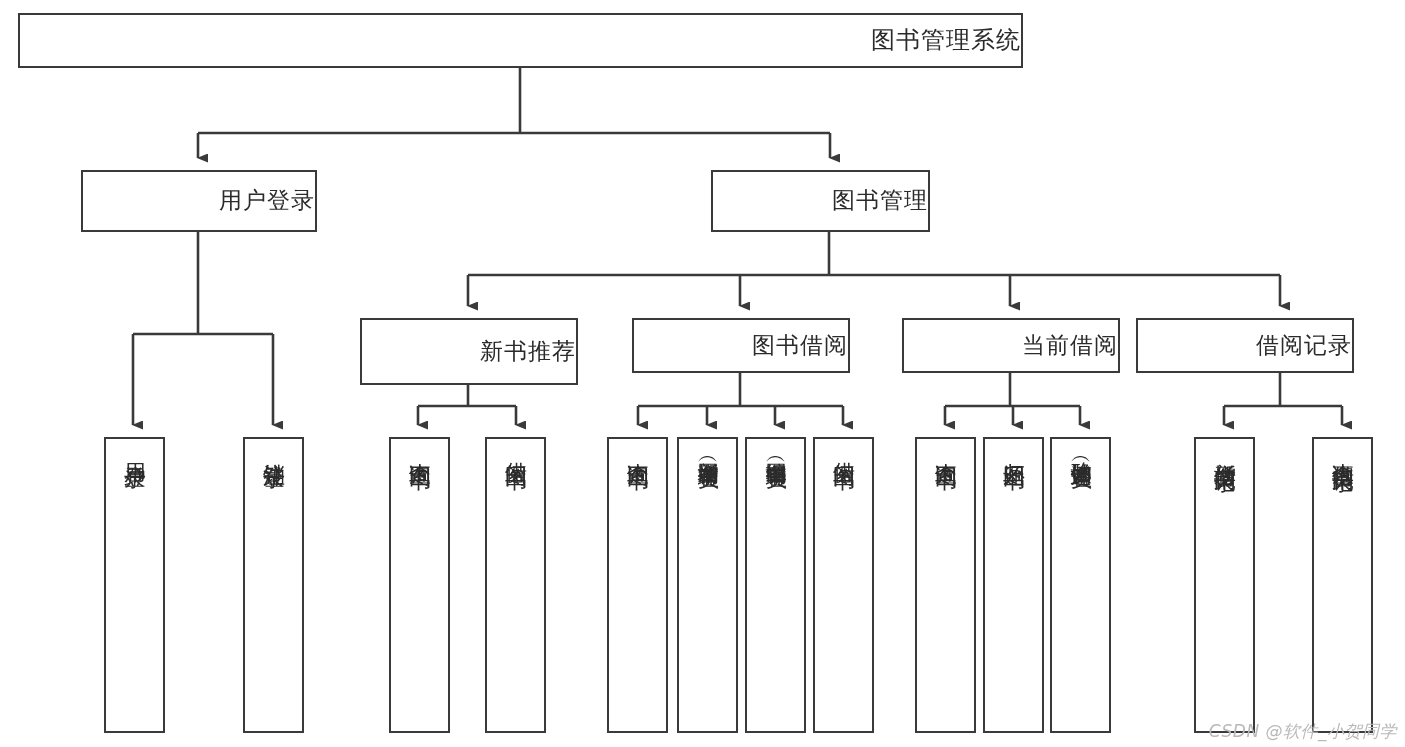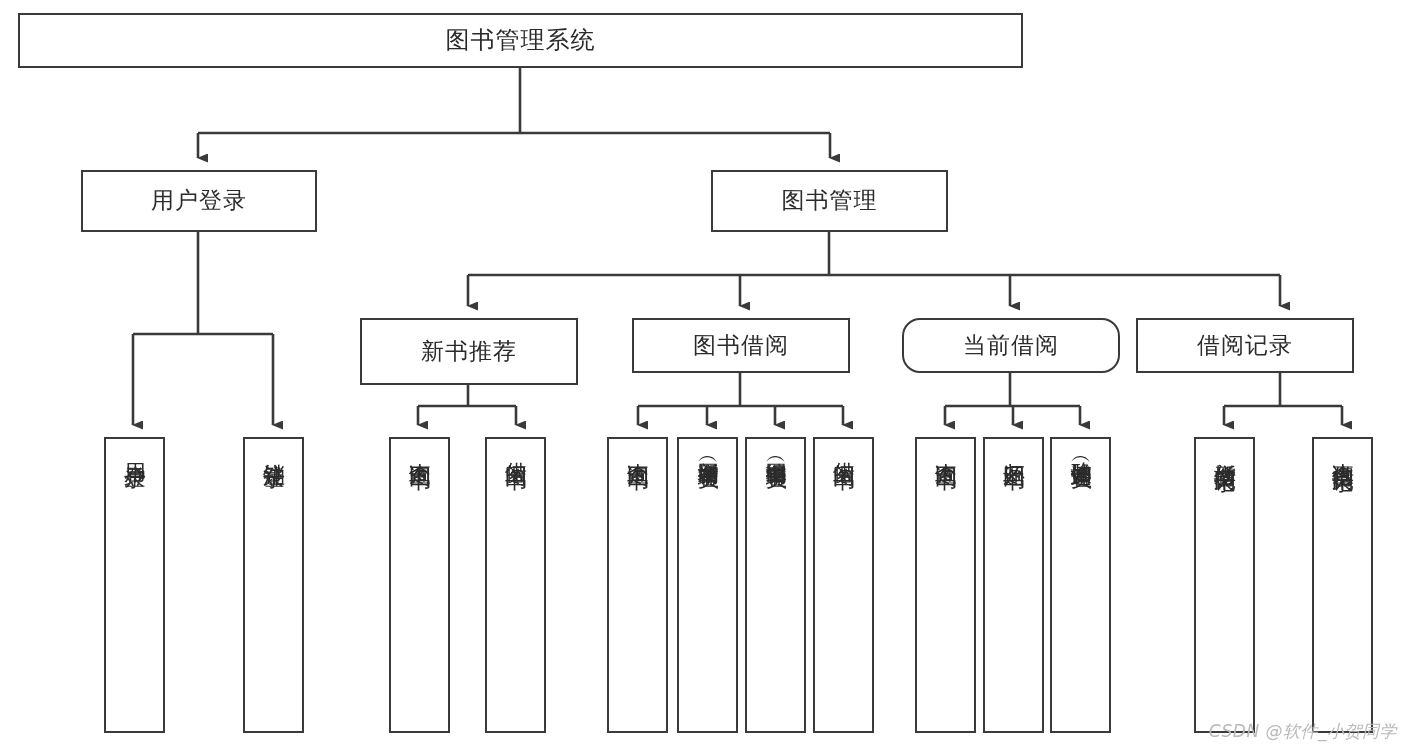--- a/index.html
+++ b/index.html
@@ -26,21 +26,21 @@
     height: 747px;
     pointer-events: none;
   }
   .node {
     position: absolute;
     box-sizing: border-box;
     border: 2.5px solid #3a3a3a;
     background: #ffffff;
     display: flex;
     align-items: center;
-    justify-content: center;
+    justify-content: flex-end;
     color: #2b2b2b;
   }
   .node.horizontal {
     font-size: 23px;
     letter-spacing: 1px;
     line-height: 1.1;
   }
   .node.root {
     font-size: 24px;
   }
@@ -132,31 +132,31 @@
     </g>
   </svg>
 
   <div class="node horizontal root" style="left:18px; top:13px; width:1005px; height:55px;">
     <span>图书管理系统</span>
   </div>
 
   <div class="node horizontal" style="left:81px; top:170px; width:236px; height:62px;">
     <span>用户登录</span>
   </div>
-  <div class="node horizontal" style="left:711px; top:170px; width:237px; height:62px;">
+  <div class="node horizontal" style="left:711px; top:170px; width:219px; height:62px;">
     <span>图书管理</span>
   </div>
 
   <div class="node horizontal" style="left:360px; top:318px; width:218px; height:67px;">
     <span>新书推荐</span>
   </div>
   <div class="node horizontal" style="left:632px; top:318px; width:218px; height:55px;">
     <span>图书借阅</span>
   </div>
-  <div class="node horizontal" style="left:902px; top:318px; width:218px; height:55px;border-radius:18px;">
+  <div class="node horizontal" style="left:902px; top:318px; width:218px; height:55px;">
     <span>当前借阅</span>
   </div>
   <div class="node horizontal" style="left:1136px; top:318px; width:218px; height:55px;">
     <span>借阅记录</span>
   </div>
 
   <div class="node leaf" style="left:104px; top:437px; width:61px; height:296px;">
     <span class="vtext">用户登录</span>
   </div>
   <div class="node leaf" style="left:243px; top:437px; width:61px; height:296px;">

